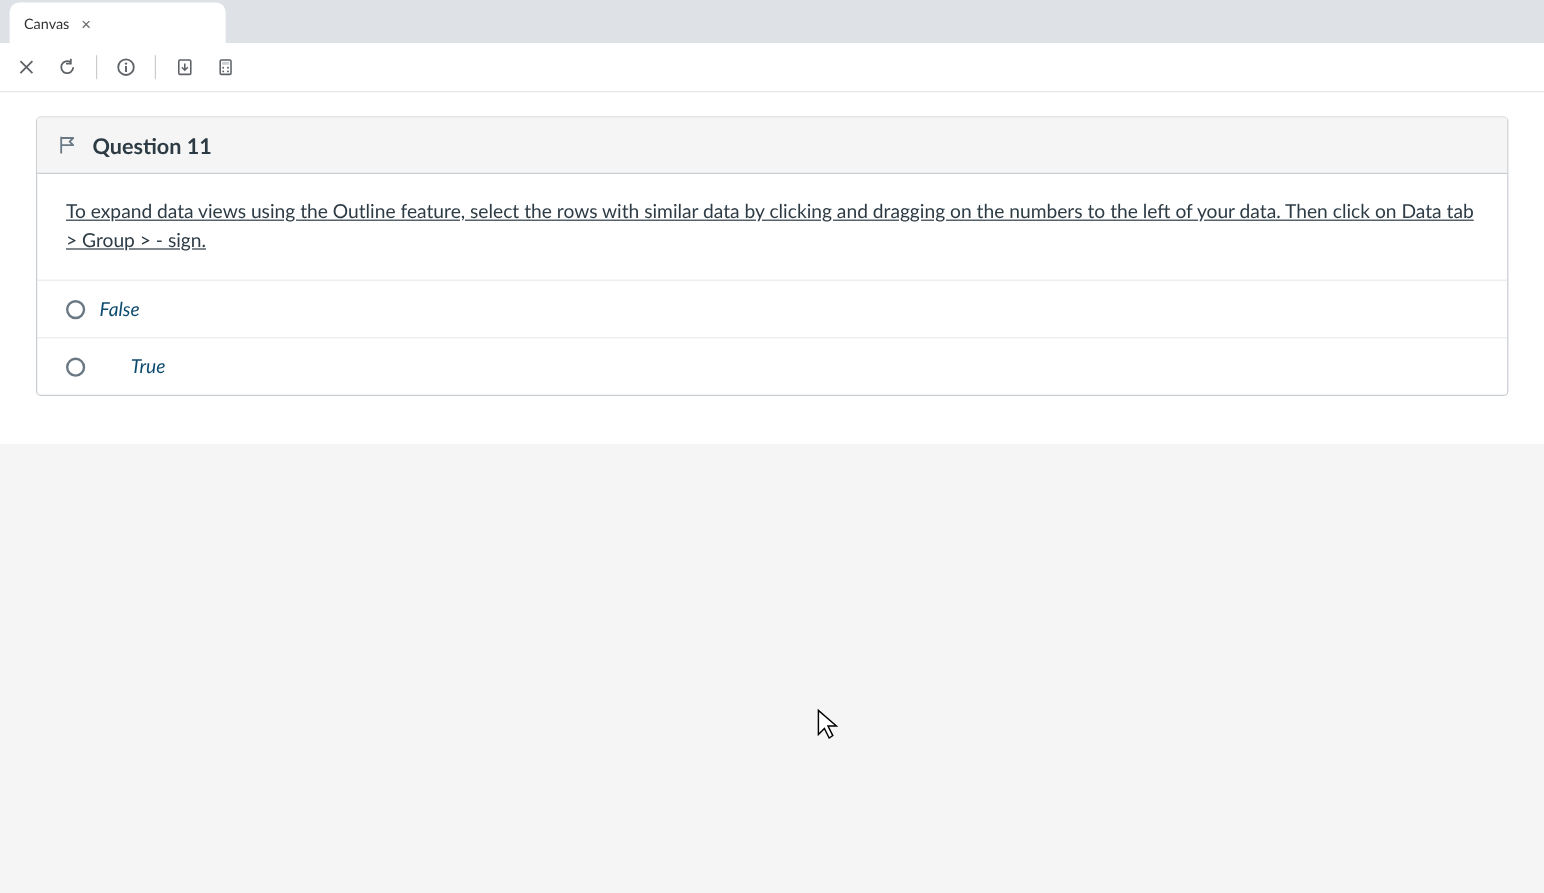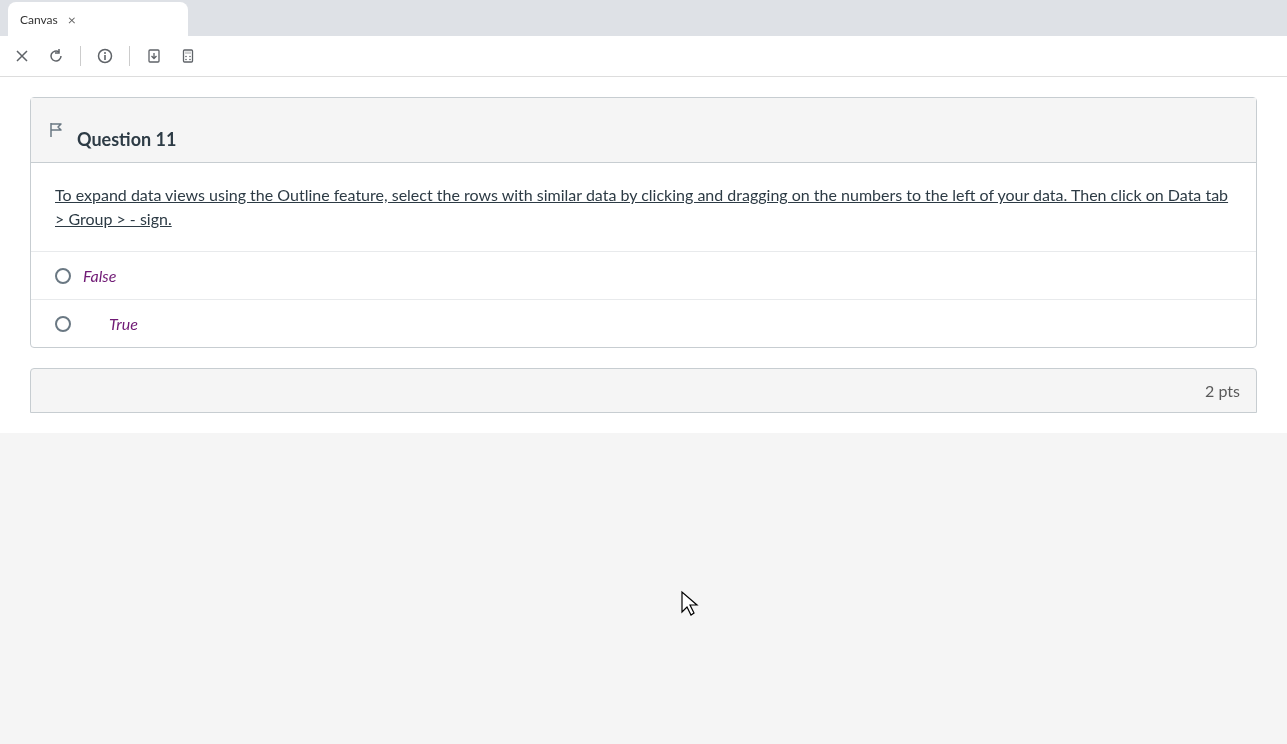--- a/index.html
+++ b/index.html
@@ -85,21 +85,20 @@
       width: 18px;
       height: 18px;
       margin-right: 12px;
       color: #6a7883;
     }
     .question-title {
       font-size: 18px;
       font-weight: 700;
       color: #2d3b45;
       flex: 1;
-      margin-top: 18px;
     }
     .question-points {
       font-size: 16px;
       color: #595959;
     }
     .question-body {
       padding: 20px 24px;
       font-size: 16px;
       line-height: 1.5;
       color: #2d3b45;
@@ -119,21 +118,21 @@
     .radio {
       width: 16px;
       height: 16px;
       border: 2px solid #6a7883;
       border-radius: 50%;
       margin-right: 12px;
       flex-shrink: 0;
     }
     .answer-label {
       font-size: 16px;
-      color: #701a75;
+      color: #0c4a6e;
       font-style: italic;
     }
     .next-header {
       display: flex;
       justify-content: flex-end;
       padding: 12px 16px;
       font-size: 16px;
       color: #595959;
       border: 1px solid #c7cdd1;
       border-radius: 4px 4px 0 0;
@@ -213,21 +212,18 @@
         <span class="radio"></span>
         <span class="answer-label">False</span>
       </label>
       <label class="answer-row">
         <span class="radio"></span>
         <span class="answer-label">True</span>
       </label>
     </div>
   </div>
 
-  <div class="next-header">
-    <span class="question-points">2 pts</span>
-  </div>
 
 </div>
 
 <svg class="cursor-pointer" width="20" height="28" viewBox="0 0 20 28">
   <path d="M2 2 L2 22 L7 17 L11 25 L14 23 L10 15 L17 15 Z" fill="#fff" stroke="#000" stroke-width="1.2"></path>
 </svg>
 
 </body></html>

